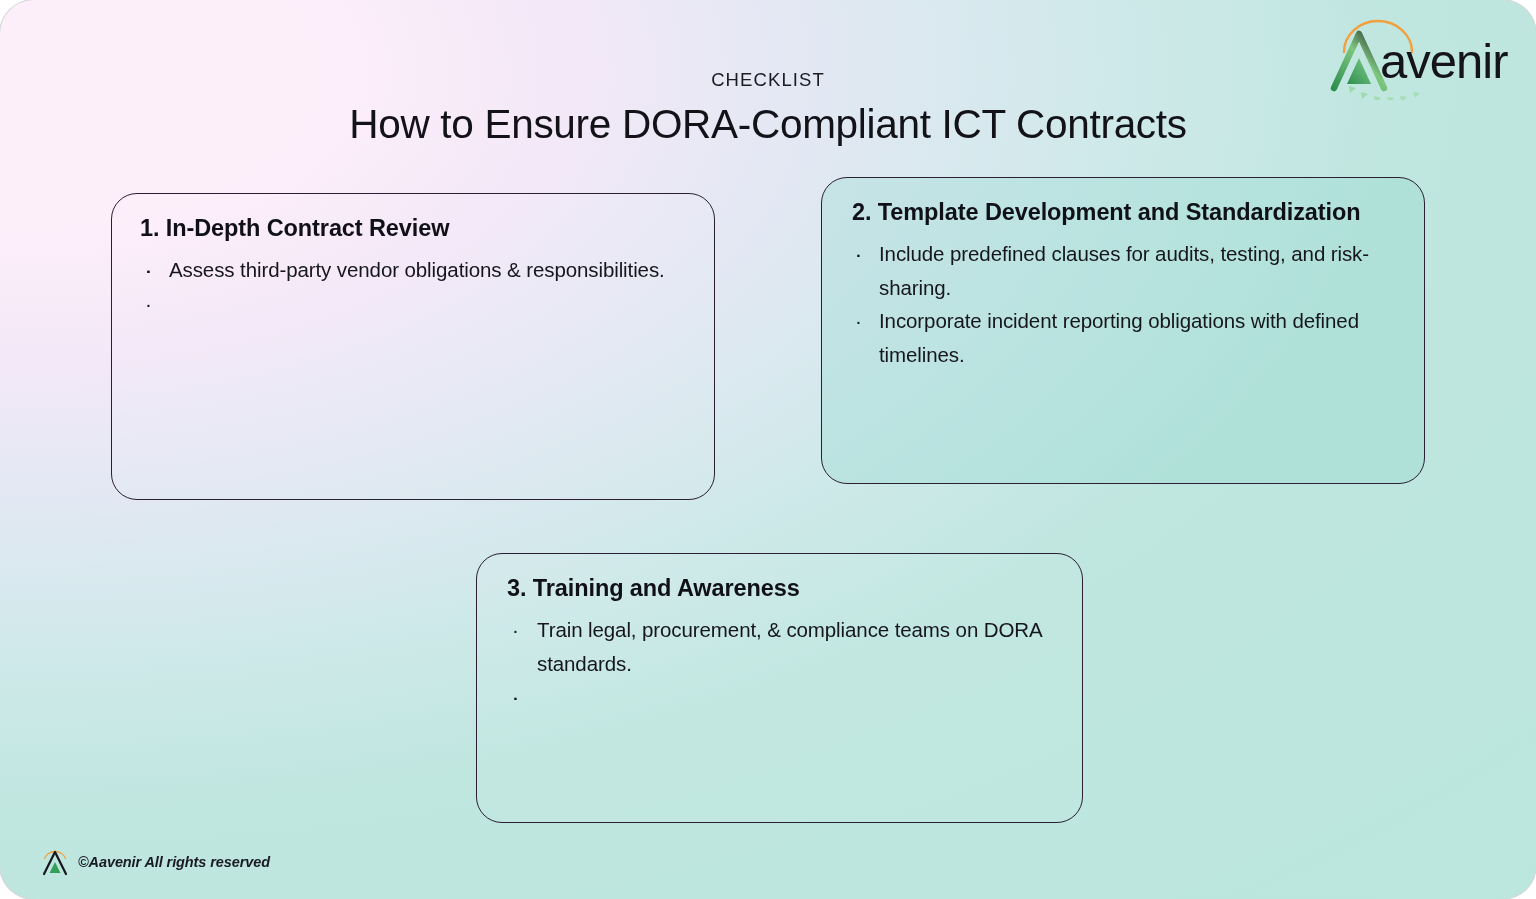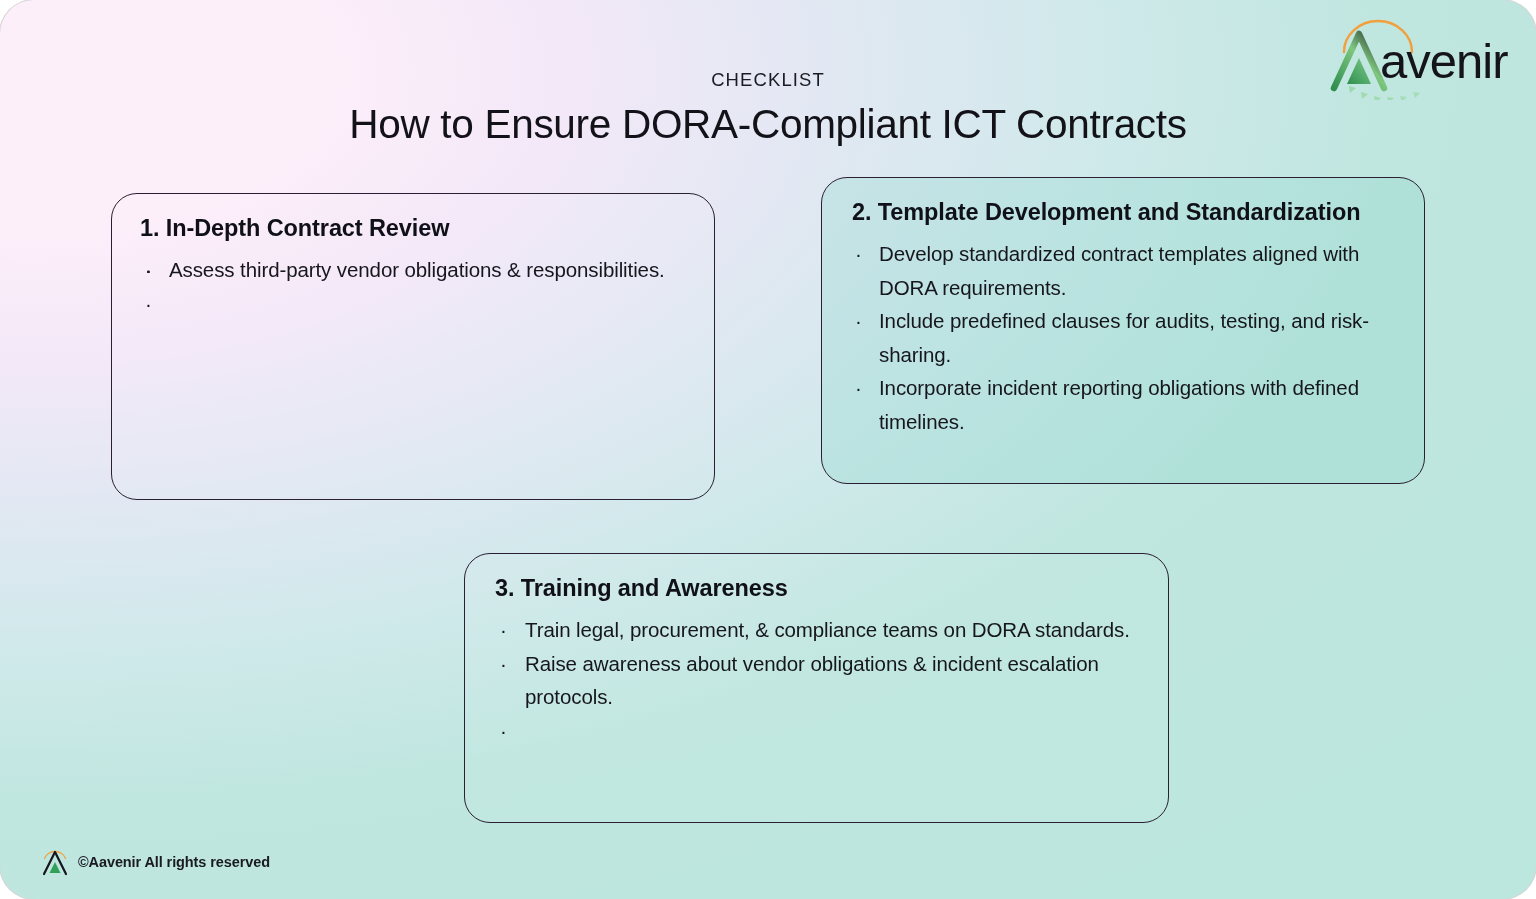--- a/index.html
+++ b/index.html
@@ -67,21 +67,21 @@
     position: absolute;
     box-sizing: border-box;
     border: 1.6px solid #2a1f33;
     border-radius: 26px;
     padding: 20px 26px 30px 26px;
     background: rgba(255,255,255,0.045);
   }
   #card-1 { left: 111px;  top: 193px; width: 604px; height: 307px; }
   #card-2 { left: 821px;  top: 177px; width: 604px; height: 307px; }
   #card-2 { background: rgba(144, 214, 205, 0.30); }
-  #card-3 { left: 464px;  top: 553px; width: 705px; height: 270px; }
+  #card-3 { left: 476px;  top: 553px; width: 607px; height: 270px; }
 
   .card-title {
     font-size: 23.5px;
     font-weight: 700;
     color: #101018;
     letter-spacing: -0.1px;
     margin: 0 0 11px 2px;
     line-height: 1.2;
   }
   #card-2 .card-title { margin-left: 4px; }
@@ -117,20 +117,21 @@
     position: absolute;
     left: 41px;
     bottom: 22px;
     display: flex;
     align-items: center;
     gap: 9px;
   }
   #footer-logo { width: 28px; height: 30px; display: block; }
   #footer-text {
     font-size: 14.5px;
+    font-style: italic;
     font-weight: 600;
     color: #1a1a22;
     letter-spacing: -0.1px;
     white-space: nowrap;
   }
 </style>
 </head>
 <body>
 
 <div id="canvas">
@@ -190,21 +191,20 @@
         <span class="dot">·</span>
       </li>
     </ul>
   </div>
 
   <div class="card" id="card-2">
     <div class="card-title">2. Template Development and Standardization</div>
     <ul class="bullets">
       <li class="bullet">
         <span class="dot">·</span>
-        <span>Develop standardized contract templates aligned with DORA requirements.</span>
       </li>
       <li class="bullet">
         <span class="dot">·</span>
         <span>Include predefined clauses for audits, testing, and risk-sharing.</span>
       </li>
       <li class="bullet">
         <span class="dot">·</span>
         <span>Incorporate incident reporting obligations with defined timelines.</span>
       </li>
     </ul>
@@ -212,21 +212,20 @@
 
   <div class="card" id="card-3">
     <div class="card-title">3. Training and Awareness</div>
     <ul class="bullets">
       <li class="bullet">
         <span class="dot">·</span>
         <span>Train legal, procurement, &amp; compliance teams on DORA standards.</span>
       </li>
       <li class="bullet">
         <span class="dot">·</span>
-        <span>Raise awareness about vendor obligations &amp; incident escalation protocols.</span>
       </li>
       <li class="bullet">
         <span class="dot">·</span>
       </li>
     </ul>
   </div>
 
   <div id="footer">
     <span id="footer-logo-wrap">
       <svg id="footer-logo" viewBox="0 0 28 30" aria-hidden="true">

